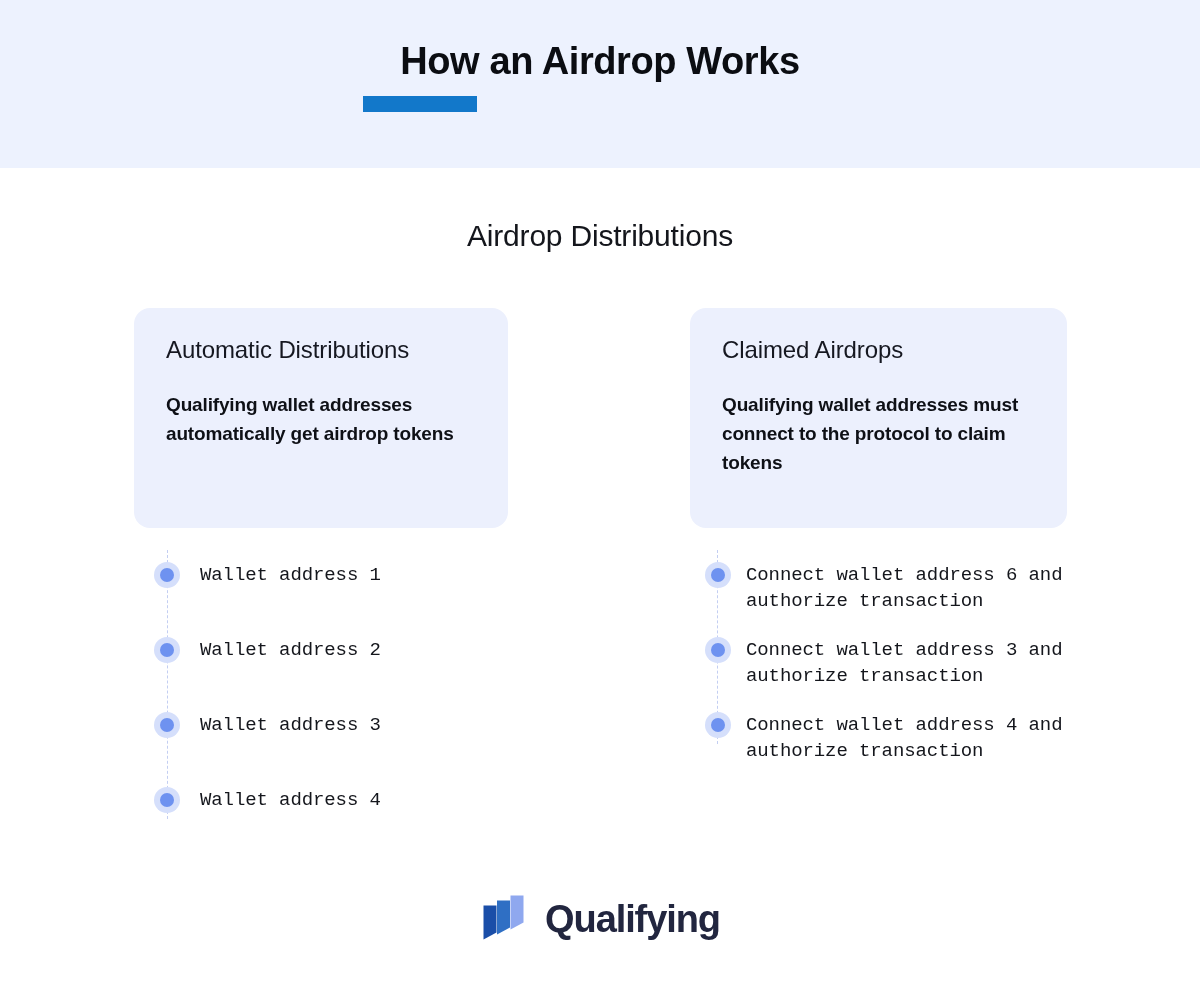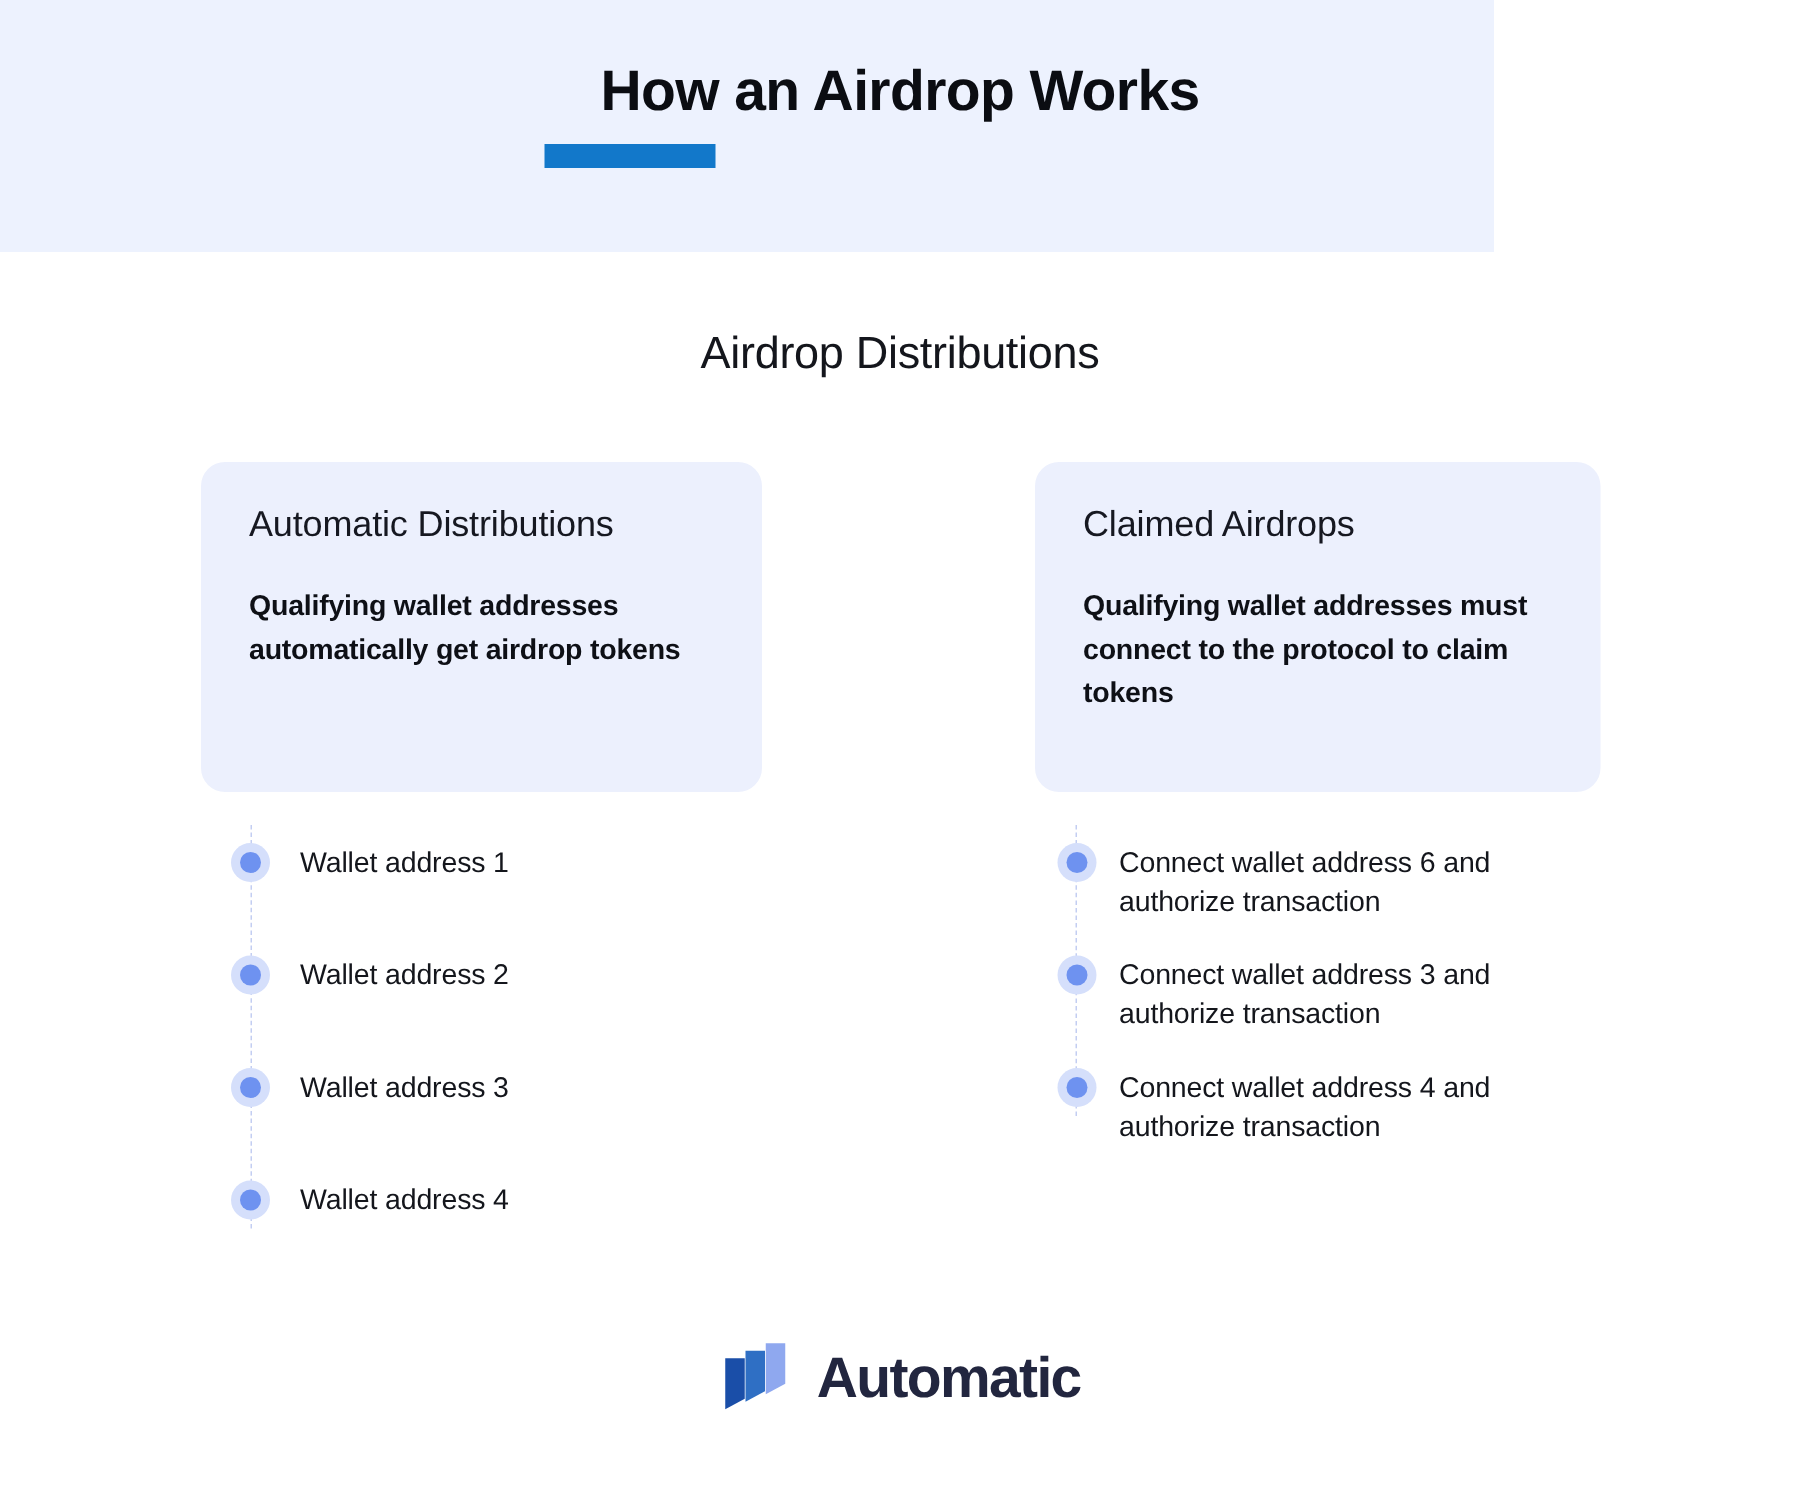--- a/index.html
+++ b/index.html
@@ -16,21 +16,21 @@
     color: #12141a;
     overflow: hidden;
     position: relative;
   }
 
   
   .header-band {
     position: absolute;
     left: 0;
     top: 0;
-    width: 996px;
+    width: 1200px;
     height: 168px;
     background: #edf2fe;
   }
 
   .header-inner {
     position: absolute;
     left: 363px;
     top: 40px;
     width: 474px;
   }
@@ -128,20 +128,21 @@
     bottom: 37px;
     width: 0;
     border-left: 1px dashed #c3cef2;
   }
 
   .step {
     position: relative;
     display: flex;
     align-items: flex-start;
     min-height: 75px;
+    font-family: Liberation Mono, monospace;
   }
 
   .step-marker {
     position: relative;
     flex: 0 0 66px;
     height: 38px;
     display: flex;
     align-items: center;
     justify-content: center;
   }
@@ -308,16 +309,16 @@
   </div>
 
   <div class="footer">
     <span class="logo-mark">
       <svg width="50" height="48" viewBox="0 0 50 48" xmlns="http://www.w3.org/2000/svg">
         <path d="M30.5 2.5 L43.5 2.5 L43.5 29.5 L30.5 36.5 Z" fill="#8fa8ef"></path>
         <path d="M17 7.5 L30 7.5 L30 34.5 L17 41.5 Z" fill="#2f6fc4"></path>
         <path d="M3.5 12.5 L16.5 12.5 L16.5 39.5 L3.5 46.5 Z" fill="#1a4ea8"></path>
       </svg>
     </span>
-    <span class="logo-word">Automatic</span>
+    <span class="logo-word">Qualifying</span>
   </div>
 
 </div>
 
 </body></html>

